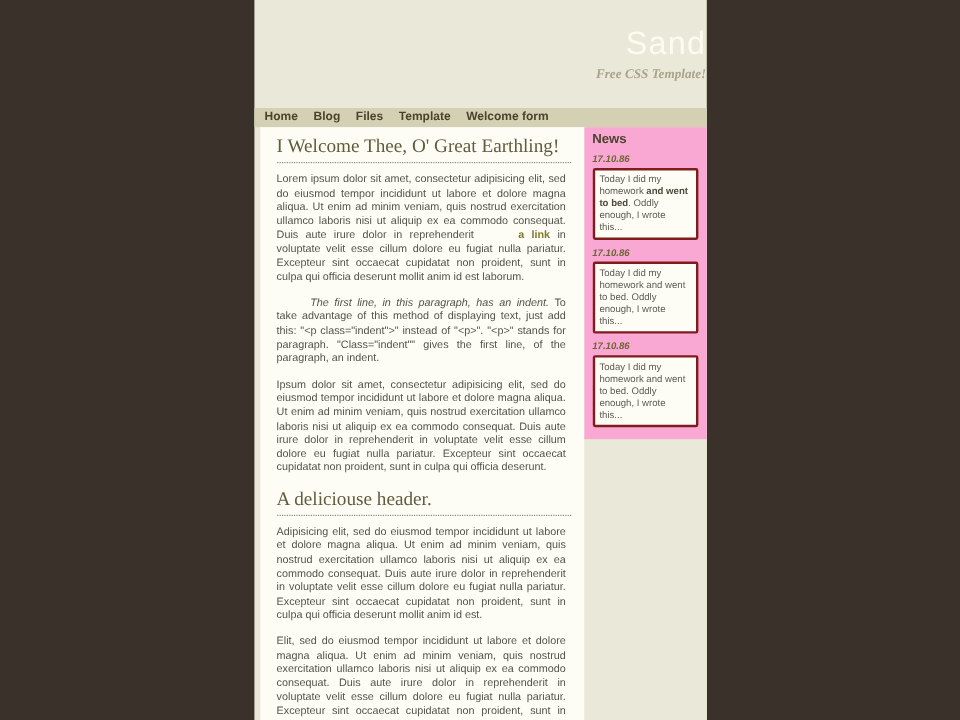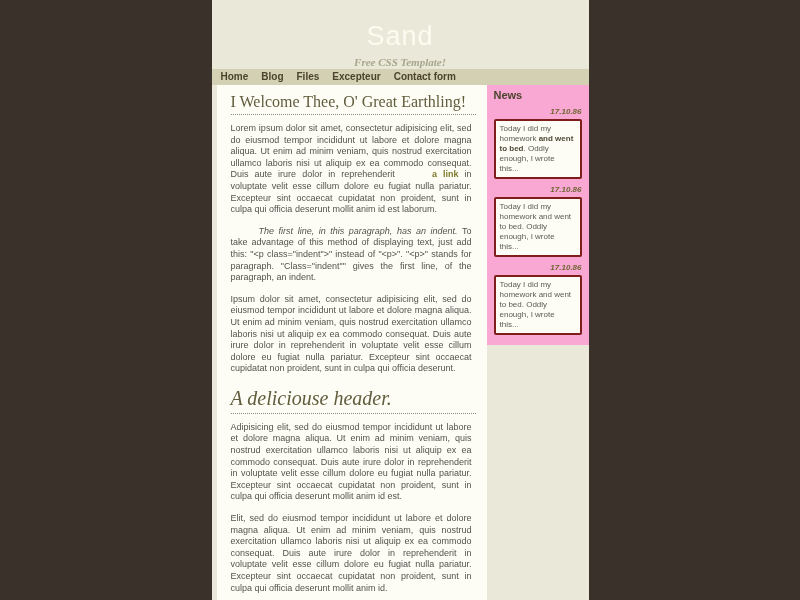--- a/index.html
+++ b/index.html
@@ -9,22 +9,22 @@
     font-family: "Liberation Sans", sans-serif;
   }
   .page {
     width: 377px;
     min-height: 600px;
     margin: 0 auto;
     background: #eae9d9;
   }
   
   .header {
-    height: 69px;
-    text-align: center;
+    height: 90px;
+    text-align: right;
     padding-top: 21px;
   }
   .site-title {
     font-size: 27px;
     font-weight: normal;
     letter-spacing: 1px;
     color: #fbfbf0;
     line-height: 30px;
   }
   .site-subtitle {
@@ -62,21 +62,21 @@
     min-height: 497px;
   }
   .main h1, .main h2 {
     font-family: "Liberation Serif", serif;
     font-weight: normal;
     color: #615c3c;
     border-bottom: 1px dotted #8f8c7a;
     padding-bottom: 3px;
   }
   .main h1 { font-size: 16px; margin: 2px 0 6px 4px; }
-  .main h2 { font-size: 20px; margin: 12px 0 6px 4px; font-style: italic; }
+  .main h2 { font-size: 16px; margin: 12px 0 6px 4px; }
   .main p {
     font-size: 9px;
     line-height: 11.6px;
     color: #53534b;
     text-align: justify;
     margin: 8px 4px 10px 4px;
   }
   .main p.indent { text-indent: 28px; }
   .lead-italic { font-style: italic; }
   .body-link { color: #80792c; text-decoration: none; font-weight: bold; margin-left: 31px; }
@@ -91,21 +91,20 @@
     font-weight: bold;
     color: #4b432c;
     margin-bottom: 4px;
   }
   .news-date {
     font-size: 8px;
     font-weight: bold;
     font-style: italic;
     color: #6f6531;
     margin: 6px 0 3px 0;
-    text-align: right;
   }
   .news-box {
     background: #fdfdf6;
     border: 2px solid #7f1d1d;
     border-radius: 2px;
     padding: 3px 4px;
     font-size: 8px;
     line-height: 10px;
     color: #5b5b52;
   }
@@ -118,22 +117,22 @@
 
   <div class="header">
     <div class="site-title">Sand</div>
     <div class="site-subtitle">Free CSS Template!</div>
   </div>
 
   <div class="nav">
     <a href="#">Home</a>
     <a href="#">Blog</a>
     <a href="#">Files</a>
-    <a href="#">Excepteur</a>
-    <a href="#">Contact form</a>
+    <a href="#">Template</a>
+    <a href="#">Welcome form</a>
   </div>
 
   <div class="content-row">
 
     <div class="main">
       <h1>I Welcome Thee, O' Great Earthling!</h1>
 
       <p><span>Lorem ipsum dolor sit amet, consectetur adipisicing elit, sed do eiusmod tempor incididunt ut labore et dolore magna aliqua. Ut enim ad minim veniam, quis nostrud exercitation ullamco laboris nisi ut aliquip ex ea commodo consequat. Duis aute irure dolor in reprehenderit </span><a href="#" class="body-link">a link</a><span> in voluptate velit esse cillum dolore eu fugiat nulla pariatur. Excepteur sint occaecat cupidatat non proident, sunt in culpa qui officia deserunt mollit anim id est laborum.</span></p>
 
       <p class="indent"><span class="lead-italic">The first line, in this paragraph, has an indent.</span><span> To take advantage of this method of displaying text, just add this: "&lt;p class="indent"&gt;" instead of "&lt;p&gt;". "&lt;p&gt;" stands for paragraph. "Class="indent"" gives the first line, of the paragraph, an indent.</span></p>

